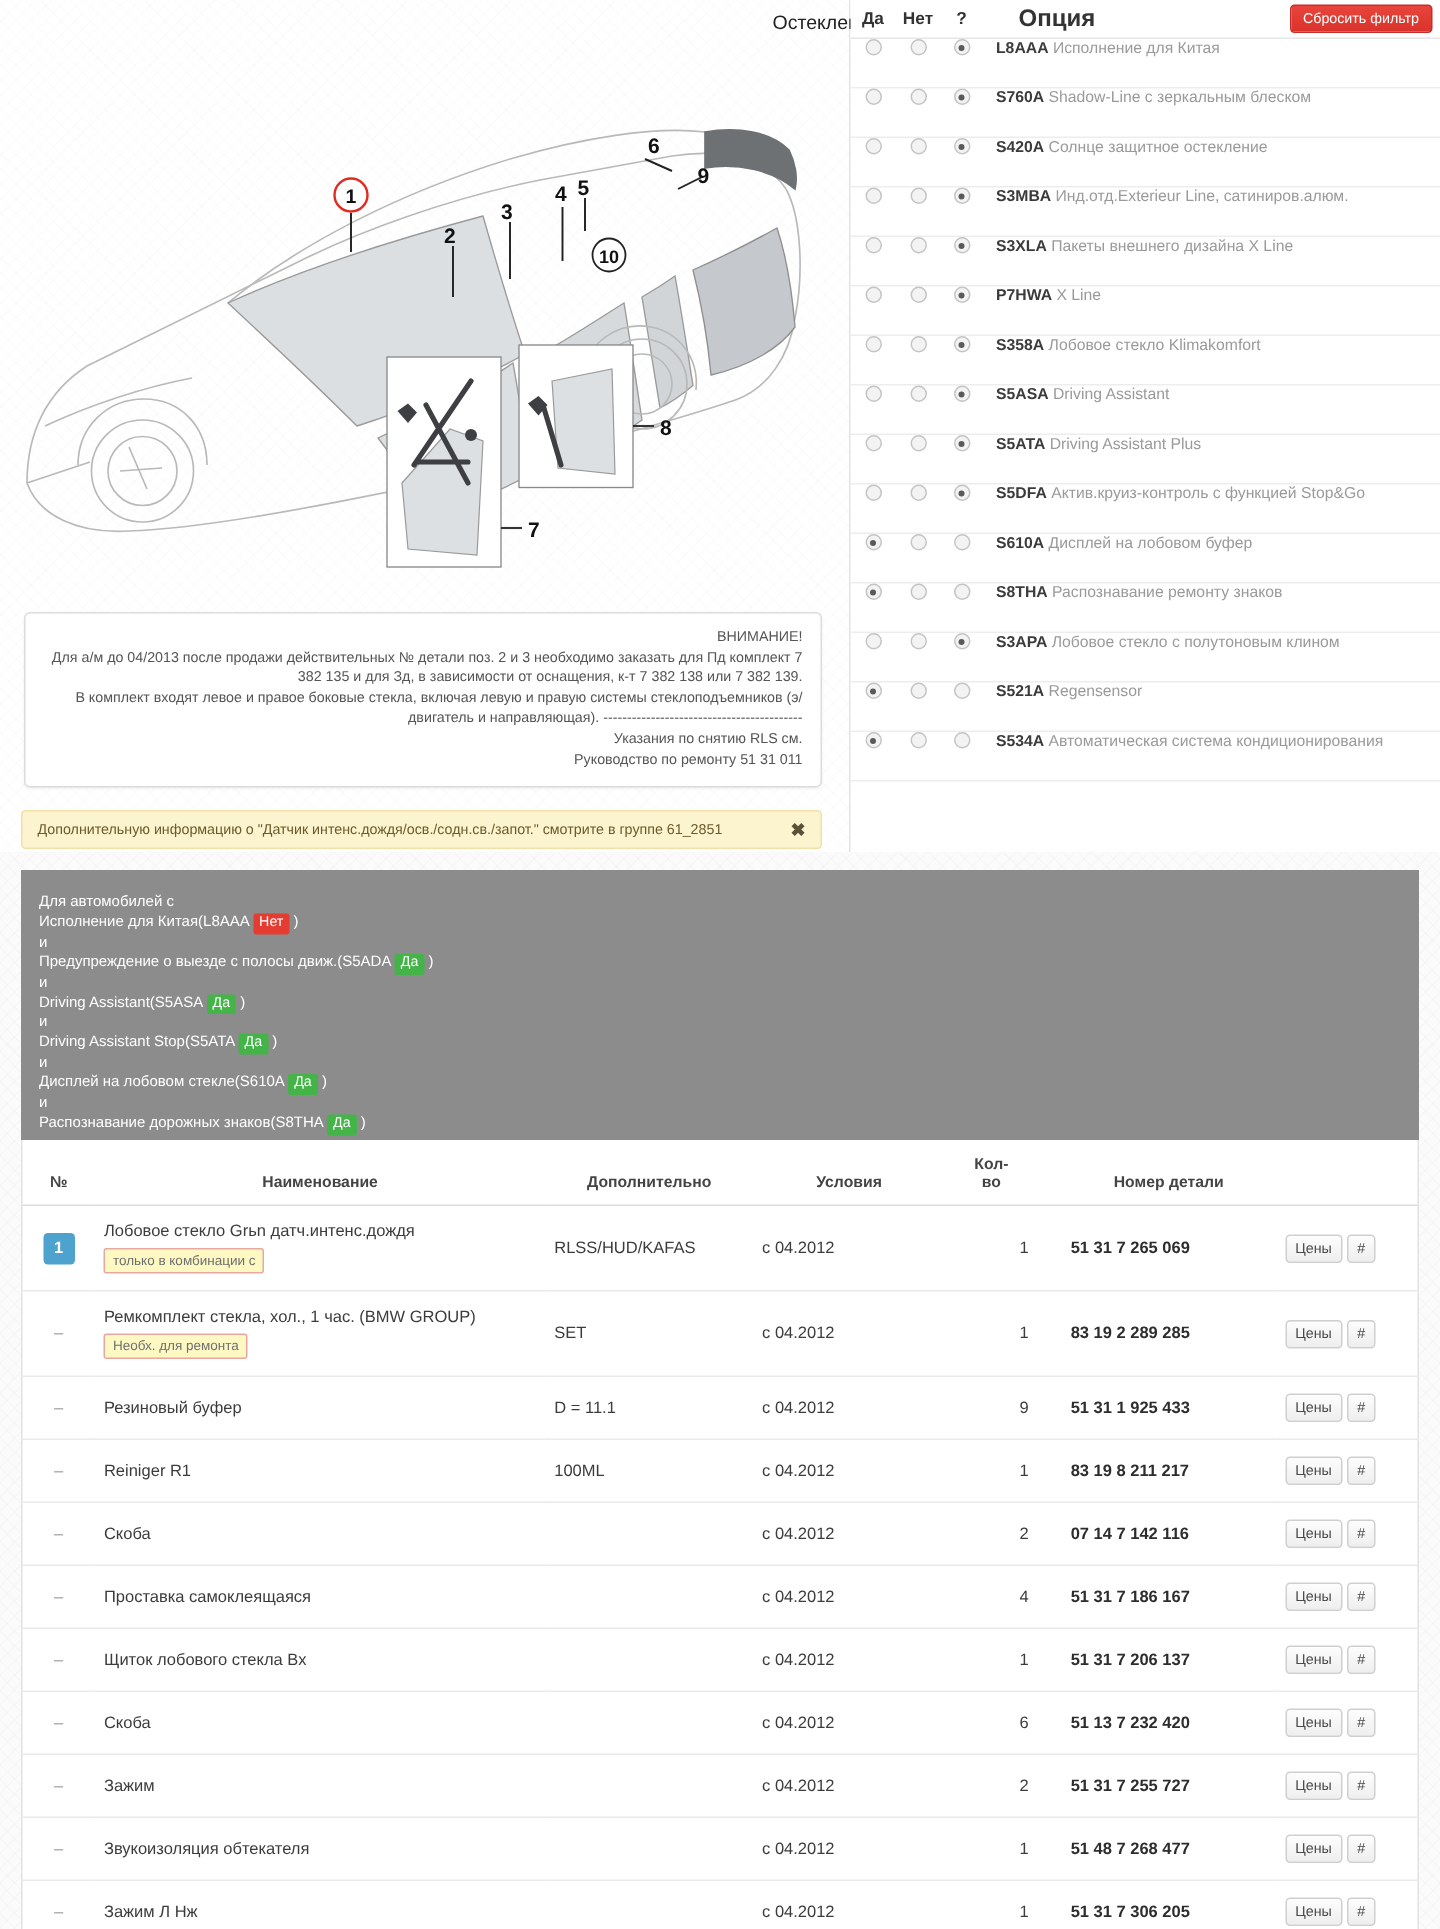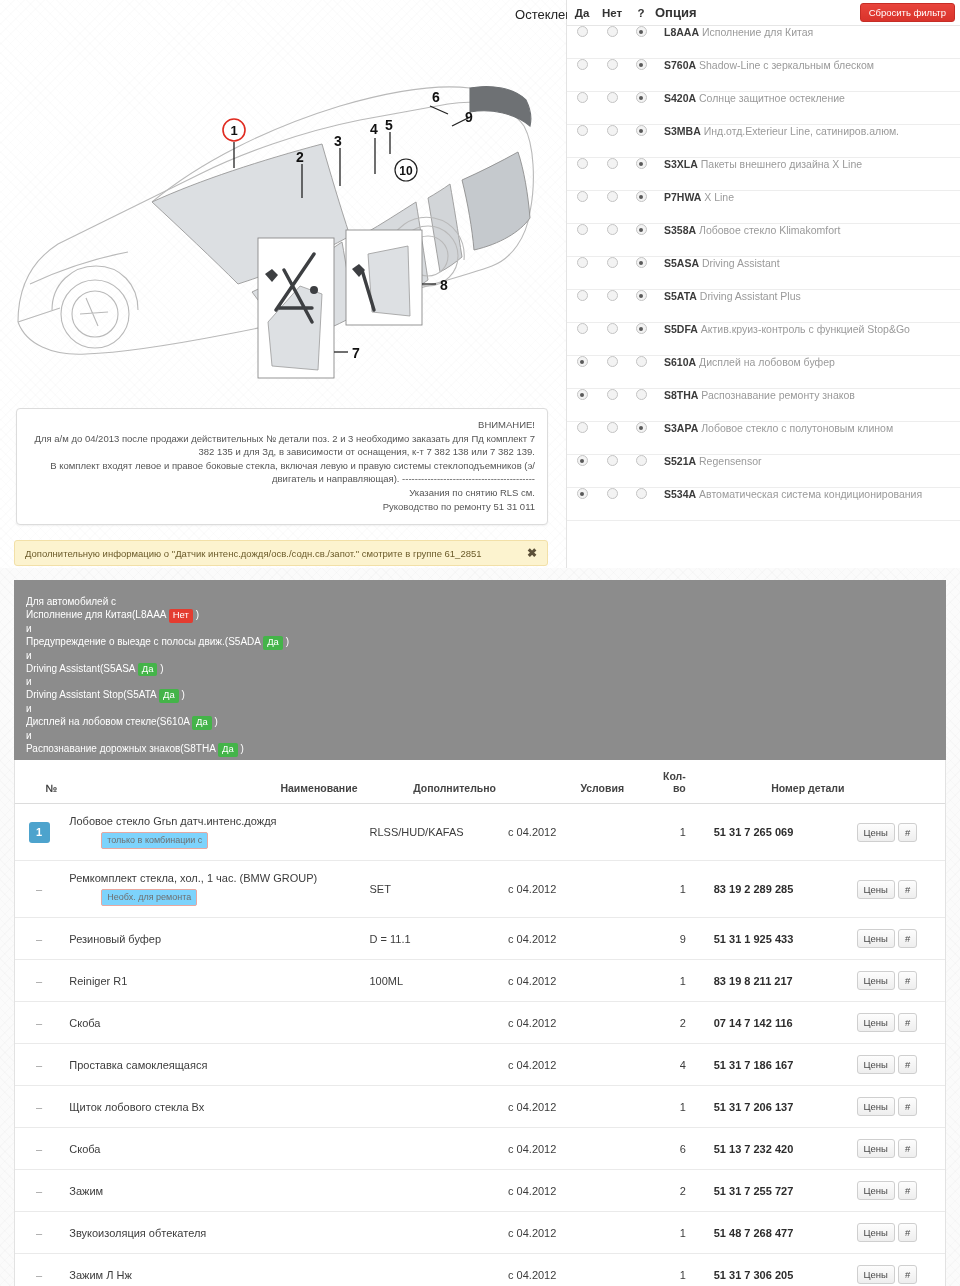--- a/index.html
+++ b/index.html
@@ -53,21 +53,21 @@
   .info-bar .close { font-size:12px; font-weight:bold; color:#5c5038; cursor:pointer; line-height:1; }
 
   
   .options-panel { width:394px; height:568px; background:#fff; border-left:1px solid #e3e3e3; }
   .opt-head {
     display:flex; align-items:center; height:26px; padding:0 6px 0 0;
     border-bottom:1px solid #e6e6e6; position:relative; background:#fff;
   }
   .opt-head .col { width:30px; text-align:center; font-weight:bold; font-size:11.5px; color:#333; }
   .opt-head .col.q { width:28px; }
-  .opt-head .opt-label { margin-left:0; font-weight:bold; font-size:13px; color:#333; }
+  .opt-head .opt-label { margin-left:24px; font-weight:bold; font-size:16px; color:#333; }
   .reset-btn {
     position:absolute; right:5px; top:3px;
     background:linear-gradient(#e8453c,#d9332b);
     border:1px solid #c62d26; border-radius:3px;
     color:#fff; font-size:9.5px; padding:3px 8px; cursor:pointer; white-space:nowrap;
   }
   .opt-row {
     display:flex; align-items:flex-start; height:33px;
     border-bottom:1px solid #ededed;
   }
@@ -96,21 +96,21 @@
   .tag.yes { background:#44b449; }
   .tag.no  { background:#e43c30; }
 
   
   .table-wrap {
     position:absolute; left:14px; top:760px; width:932px;
     background:#fff; border:1px solid #e2e2e2; border-top:none;
   }
   table.parts { width:100%; border-collapse:collapse; }
   table.parts th {
-    font-size:10.5px; font-weight:bold; color:#444; text-align:right;
+    font-size:10.5px; font-weight:bold; color:#444; text-align:center;
     padding:10px 6px 9px 6px; border-bottom:1px solid #dcdcdc; vertical-align:bottom;
   }
   table.parts td {
     font-size:11px; color:#3c3c3c; padding:11px 6px; border-bottom:1px solid #eaeaea;
     vertical-align:middle;
   }
   .c-num   { width:46px; text-align:center; }
   .c-name  { width:286px; }
   .c-extra { width:132px; }
   .c-cond  { width:122px; }
@@ -120,21 +120,21 @@
   th.c-qty { text-align:right; }
   .num-badge {
     display:inline-block; width:21px; height:21px; line-height:21px;
     background:#4da3cd; color:#fff; border-radius:3px; text-align:center;
     font-size:11px; font-weight:bold;
   }
   .dash { color:#9a9a9a; }
   .pname { display:block; }
   .pflag {
     display:inline-block; margin-top:5px; padding:2px 5px 3px 5px;
-    border:1px solid #e8a8a0; color:#6f6f6f; font-size:9px; border-radius:2px; background:#7dd3fc;margin-left:32px;
+    border:1px solid #e8a8a0; color:#6f6f6f; font-size:9px; border-radius:2px; background:#fef9c3;
   }
   .pnum { font-weight:bold; color:#2d2d2d; font-size:11px; white-space:nowrap; }
   .btn-sm {
     display:inline-block; border:1px solid #cfcfcf; border-radius:3px;
     background:linear-gradient(#fdfdfd,#eeeeee);
     font-size:9.5px; color:#4a4a4a; padding:3px 6px; cursor:pointer; margin-right:3px;
     vertical-align:middle;
   }
   .btn-sm.hash { padding:3px 6px; }
   .diagram-svg text { font-family:"Liberation Sans", sans-serif; font-weight:bold; }

